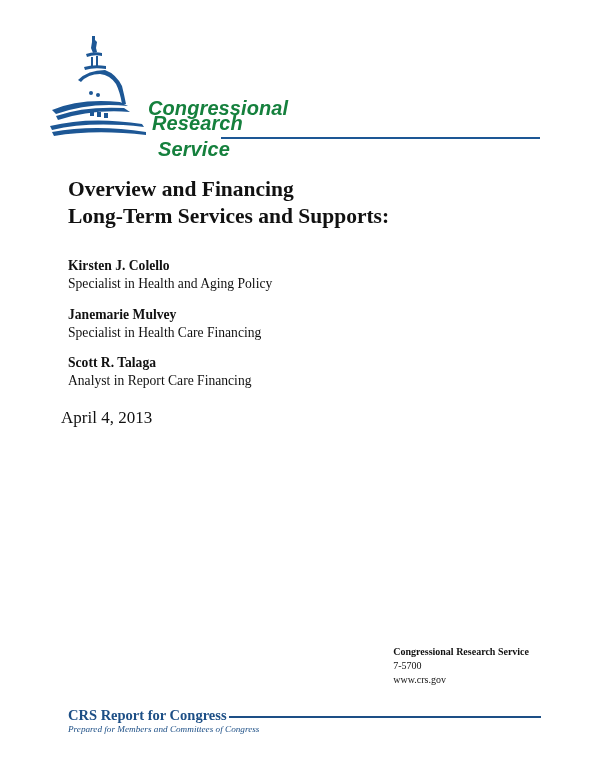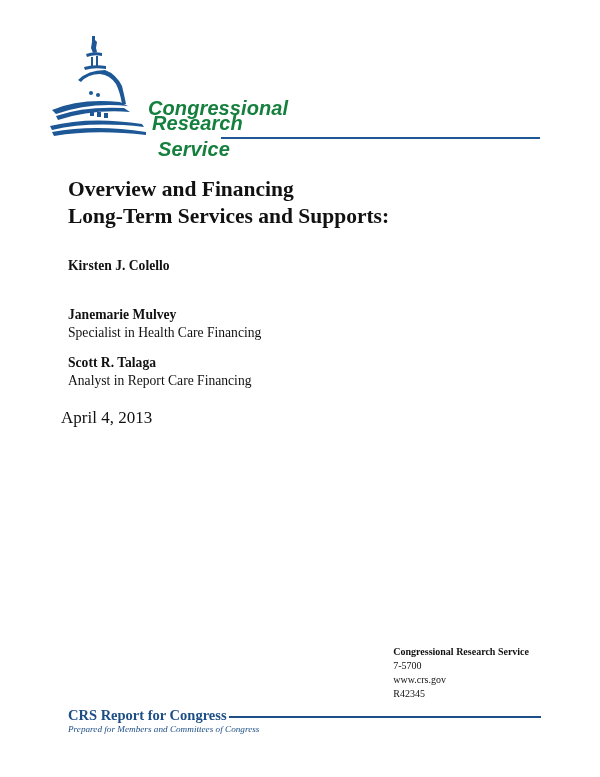--- a/index.html
+++ b/index.html
@@ -52,34 +52,34 @@
   <div class="logo-rule"></div>
 </div>
 
 <div class="abs title">
   <div>Overview and Financing</div>
   <div>Long-Term Services and Supports:</div>
 </div>
 
 <div class="author" style="top:257px;">
   <div class="author-name">Kirsten J. Colello</div>
+  <div class="author-role">Specialist in Health and Aging Policy</div>
 </div>
 <div class="author" style="top:306px;">
   <div class="author-name">Janemarie Mulvey</div>
   <div class="author-role">Specialist in Health Care Financing</div>
 </div>
 <div class="author" style="top:354px;">
   <div class="author-name">Scott R. Talaga</div>
   <div class="author-role">Analyst in Report Care Financing</div>
 </div>
 
 <div class="abs date">April 4, 2013</div>
 
 <div class="footer-right">
   <div class="org">Congressional Research Service</div>
   <div>7-5700</div>
   <div>www.crs.gov</div>
-  <div>R42345</div>
 </div>
 
 <div class="crs-report">CRS Report for Congress</div>
 <div class="crs-rule"></div>
 <div class="prepared">Prepared for Members and Committees of Congress</div>
 
 </body></html>

